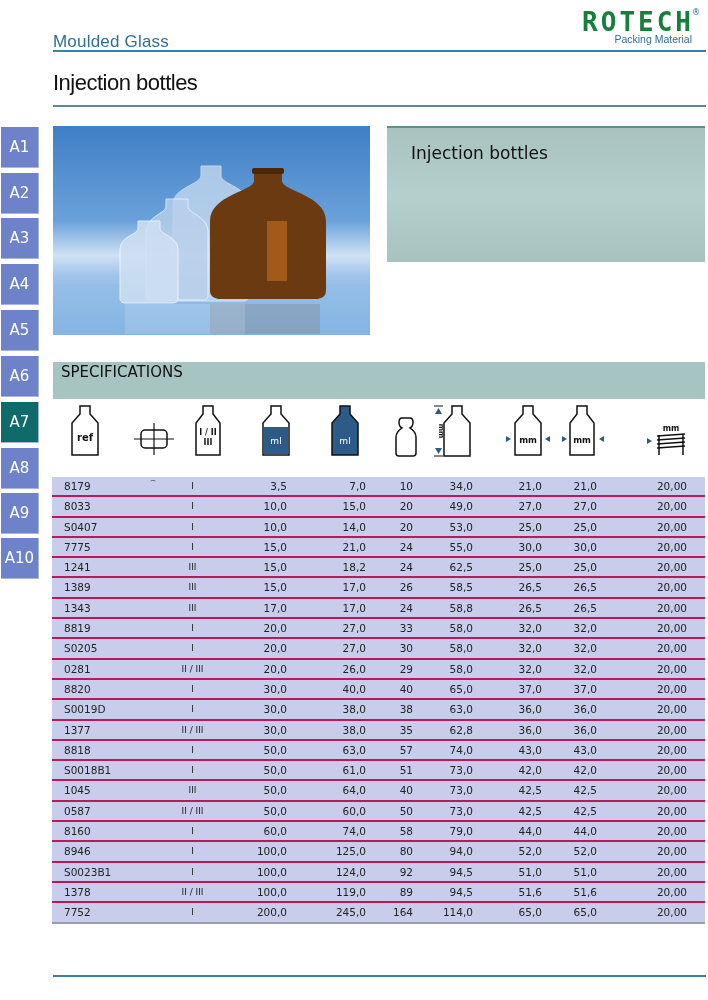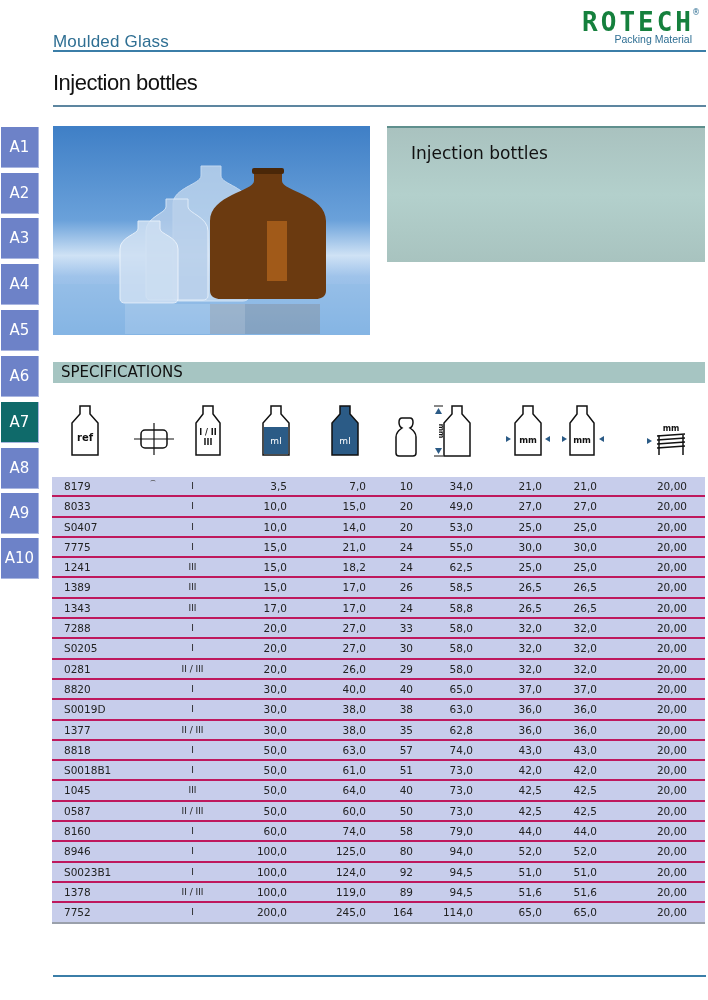--- a/index.html
+++ b/index.html
@@ -21,21 +21,21 @@
   .tab.active { background: #0f6a6a; }
 
   .photo { position: absolute; left: 53px; top: 126px; width: 317px; height: 209px; overflow: hidden;
     background: linear-gradient(180deg, #3f7fc6 0%, #6aa1da 45%, #cfe2f5 62%, #9fc3ea 72%, #7aaee2 100%); }
   .photo svg { position: absolute; left: 0; top: 0; }
 
   .info-box { position: absolute; left: 387px; top: 126px; width: 318px; height: 136px;
     background: linear-gradient(180deg, #a9c2bf 0%, #b3d0cc 50%, #a8c3bf 100%); border-top: 2px solid #5f8f8d; }
   .info-title { position: absolute; left: 24px; top: 15px; font-size: 17px; color: #111; font-family: "DejaVu Sans", sans-serif; }
 
-  .spec-bar { position: absolute; left: 53px; top: 362px; width: 652px; height: 21px; background: #a6c5c2; }
+  .spec-bar { position: absolute; left: 53px; top: 362px; width: 652px; height: 37px; background: #a6c5c2; }
   .spec-title { position: absolute; left: 8px; top: 1px; font-size: 15px; color: #111; font-family: "DejaVu Sans", sans-serif; }
 
   .icon-row { position: absolute; left: 0; top: 405px; width: 708px; height: 55px; }
   .hicon { position: absolute; top: 0; }
 
   .table { position: absolute; left: 52px; top: 477px; width: 653px; }
   .row { position: relative; height: 20.3px; background: #c7cdeb; border-bottom: 2px solid #be185d; font-size: 10.5px; font-family: "DejaVu Sans", sans-serif; color: #222; }
   .row:last-child { border-bottom: 2px solid #9aa0ab; }
   .cell { position: absolute; top: 3px; white-space: nowrap; }
   .c-ref { left: 12px; }
@@ -244,21 +244,21 @@
     <span class="cell c-type">III</span>
     <span class="cell c-ml1">17,0</span>
     <span class="cell c-ml2">17,0</span>
     <span class="cell c-wt">24</span>
     <span class="cell c-h">58,8</span>
     <span class="cell c-d1">26,5</span>
     <span class="cell c-d2">26,5</span>
     <span class="cell c-neck">20,00</span>
   </div>
   <div class="row">
-    <span class="cell c-ref">7288</span>
+    <span class="cell c-ref">8819</span>
     <span class="cell c-type">I</span>
     <span class="cell c-ml1">20,0</span>
     <span class="cell c-ml2">27,0</span>
     <span class="cell c-wt">33</span>
     <span class="cell c-h">58,0</span>
     <span class="cell c-d1">32,0</span>
     <span class="cell c-d2">32,0</span>
     <span class="cell c-neck">20,00</span>
   </div>
   <div class="row">

